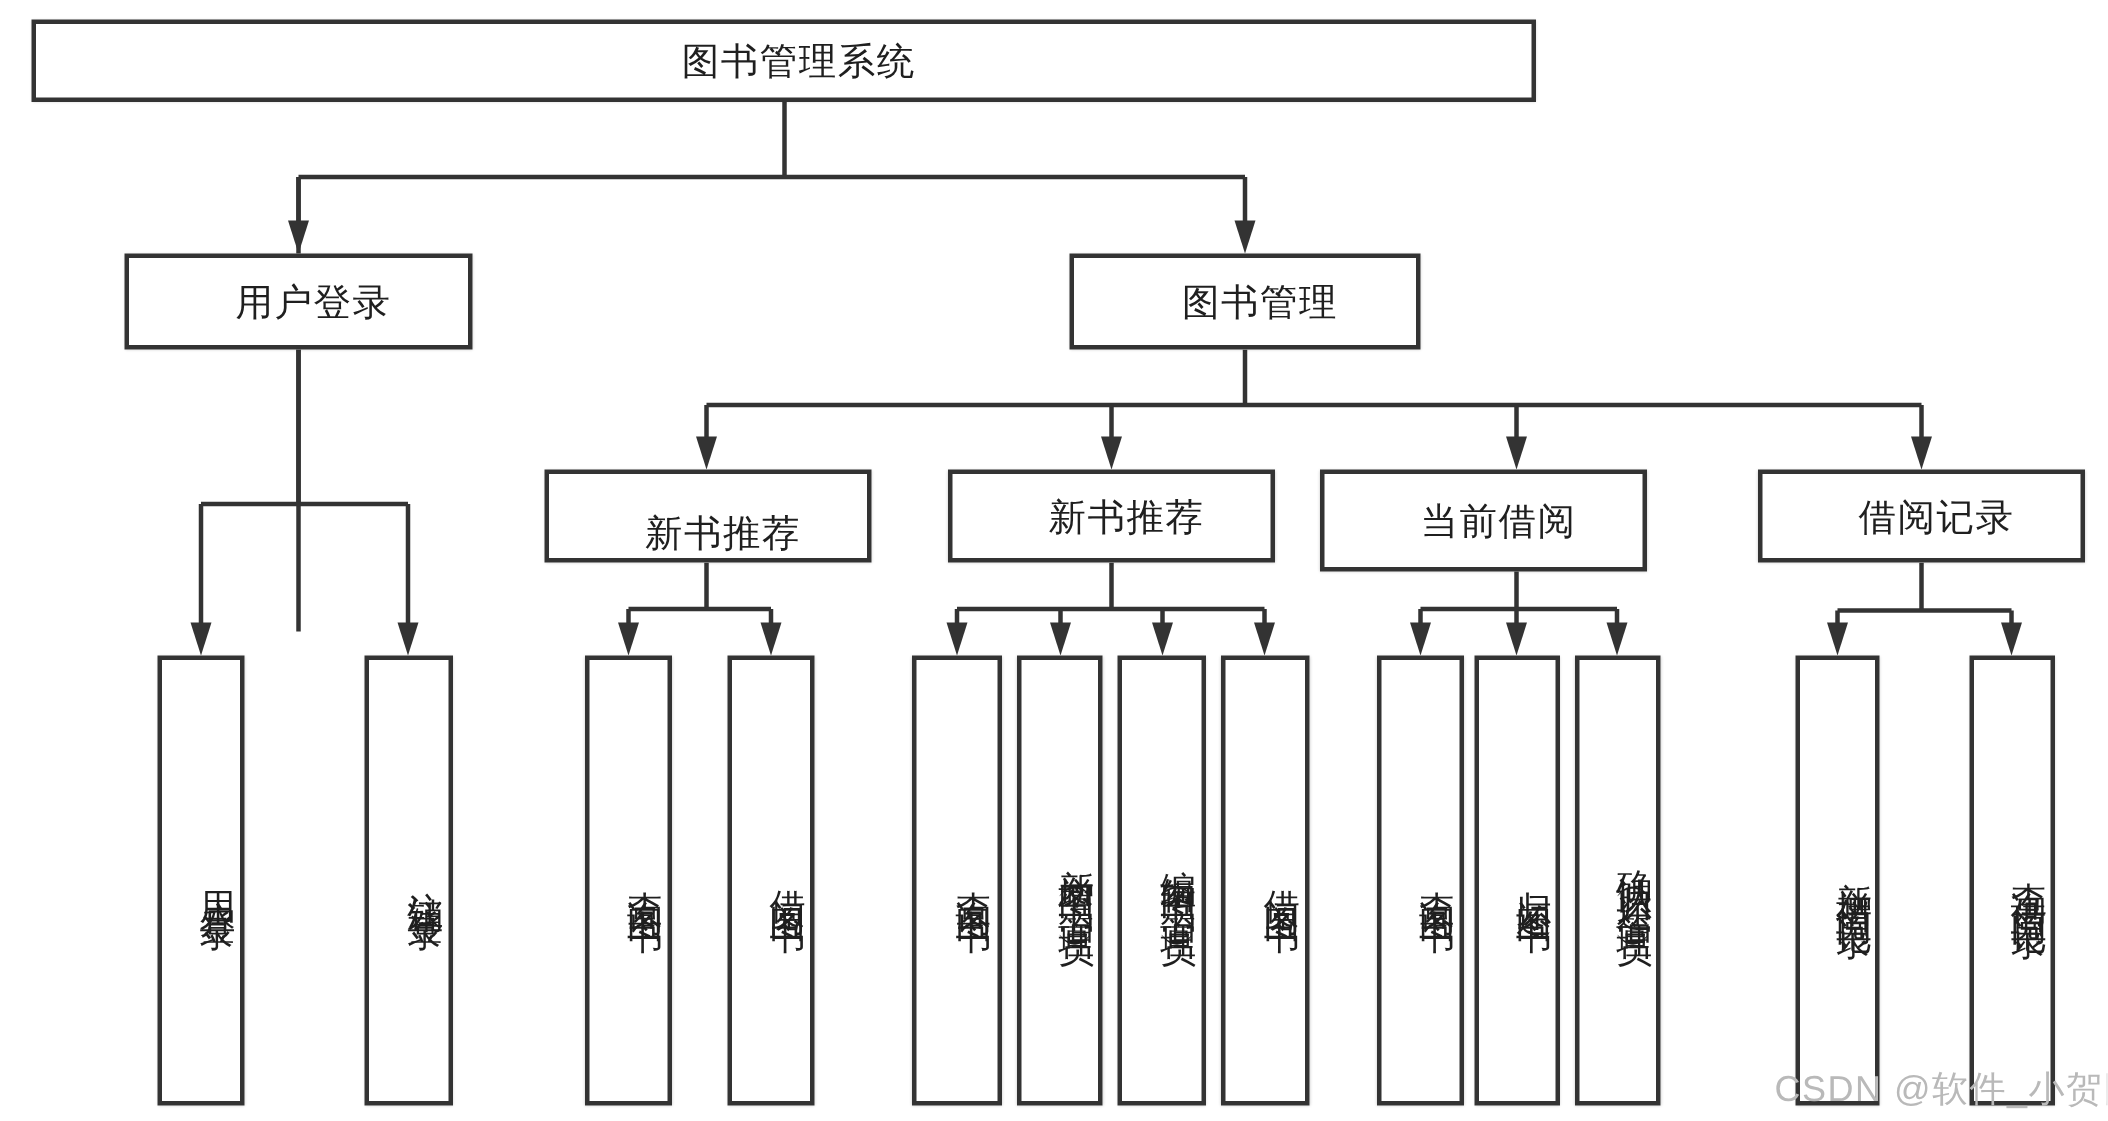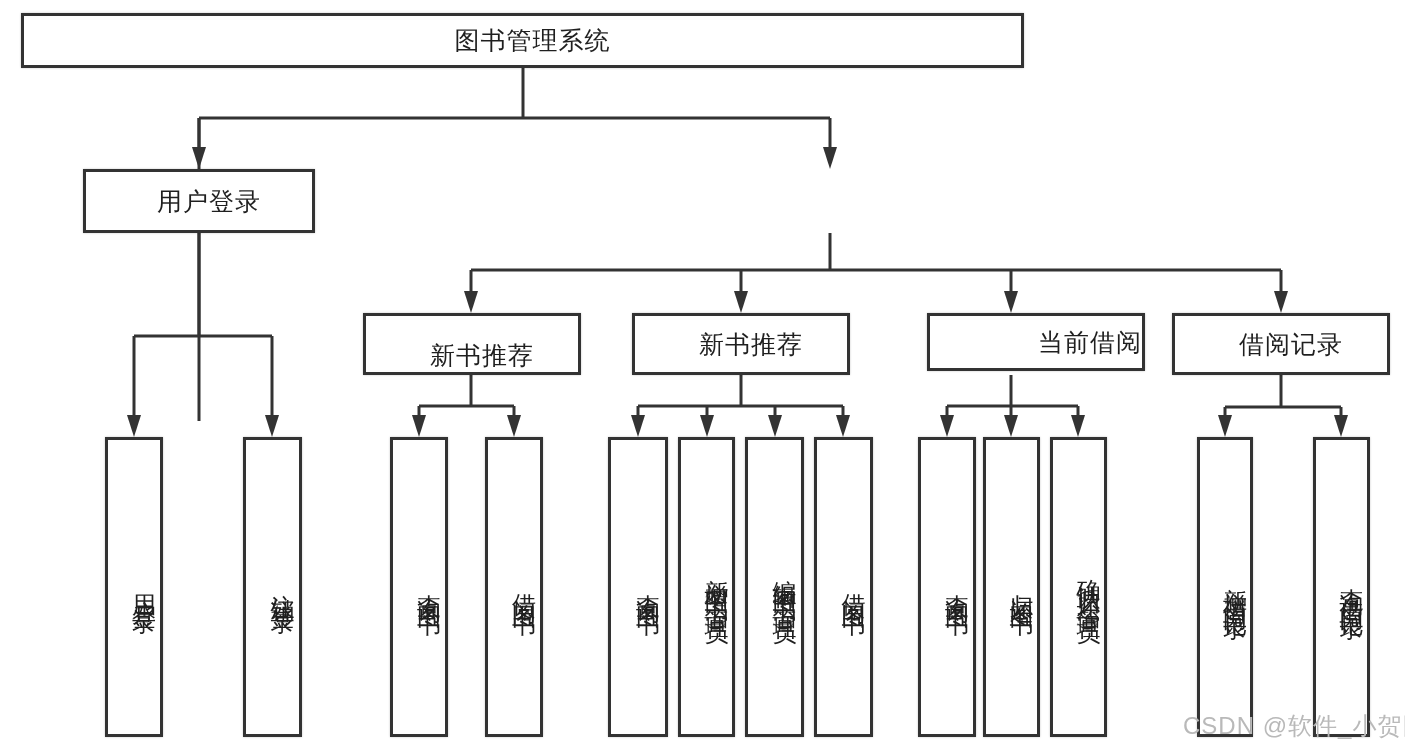--- a/index.html
+++ b/index.html
@@ -136,28 +136,31 @@
     </g>
   </svg>
 
   <div class="node" style="left:21px; top:13px; width:1003px; height:55px;">
     <span>图书管理系统</span>
   </div>
 
   <div class="node" style="left:83px; top:169px; width:232px; height:64px;">
     <span>用户登录</span>
   </div>
+  <div class="node" style="left:713px; top:169px; width:234px; height:64px;">
+    <span>图书管理</span>
+  </div>
 
   <div class="node" style="left:363px; top:313px; width:218px; height:62px;align-items:flex-end;">
     <span>新书推荐</span>
   </div>
   <div class="node" style="left:632px; top:313px; width:218px; height:62px;">
     <span>新书推荐</span>
   </div>
-  <div class="node" style="left:927px; top:313px; width:218px; height:58px;justify-content:flex-end;">
+  <div class="node" style="left:880px; top:313px; width:218px; height:68px;">
     <span>当前借阅</span>
   </div>
   <div class="node" style="left:1172px; top:313px; width:218px; height:62px;">
     <span>借阅记录</span>
   </div>
 
   <div class="node leaf" style="left:105px; top:437px; width:58px; height:300px;">
     <span class="vtext">用户登录</span>
   </div>
   <div class="node leaf" style="left:243px; top:437px; width:59px; height:300px;">

